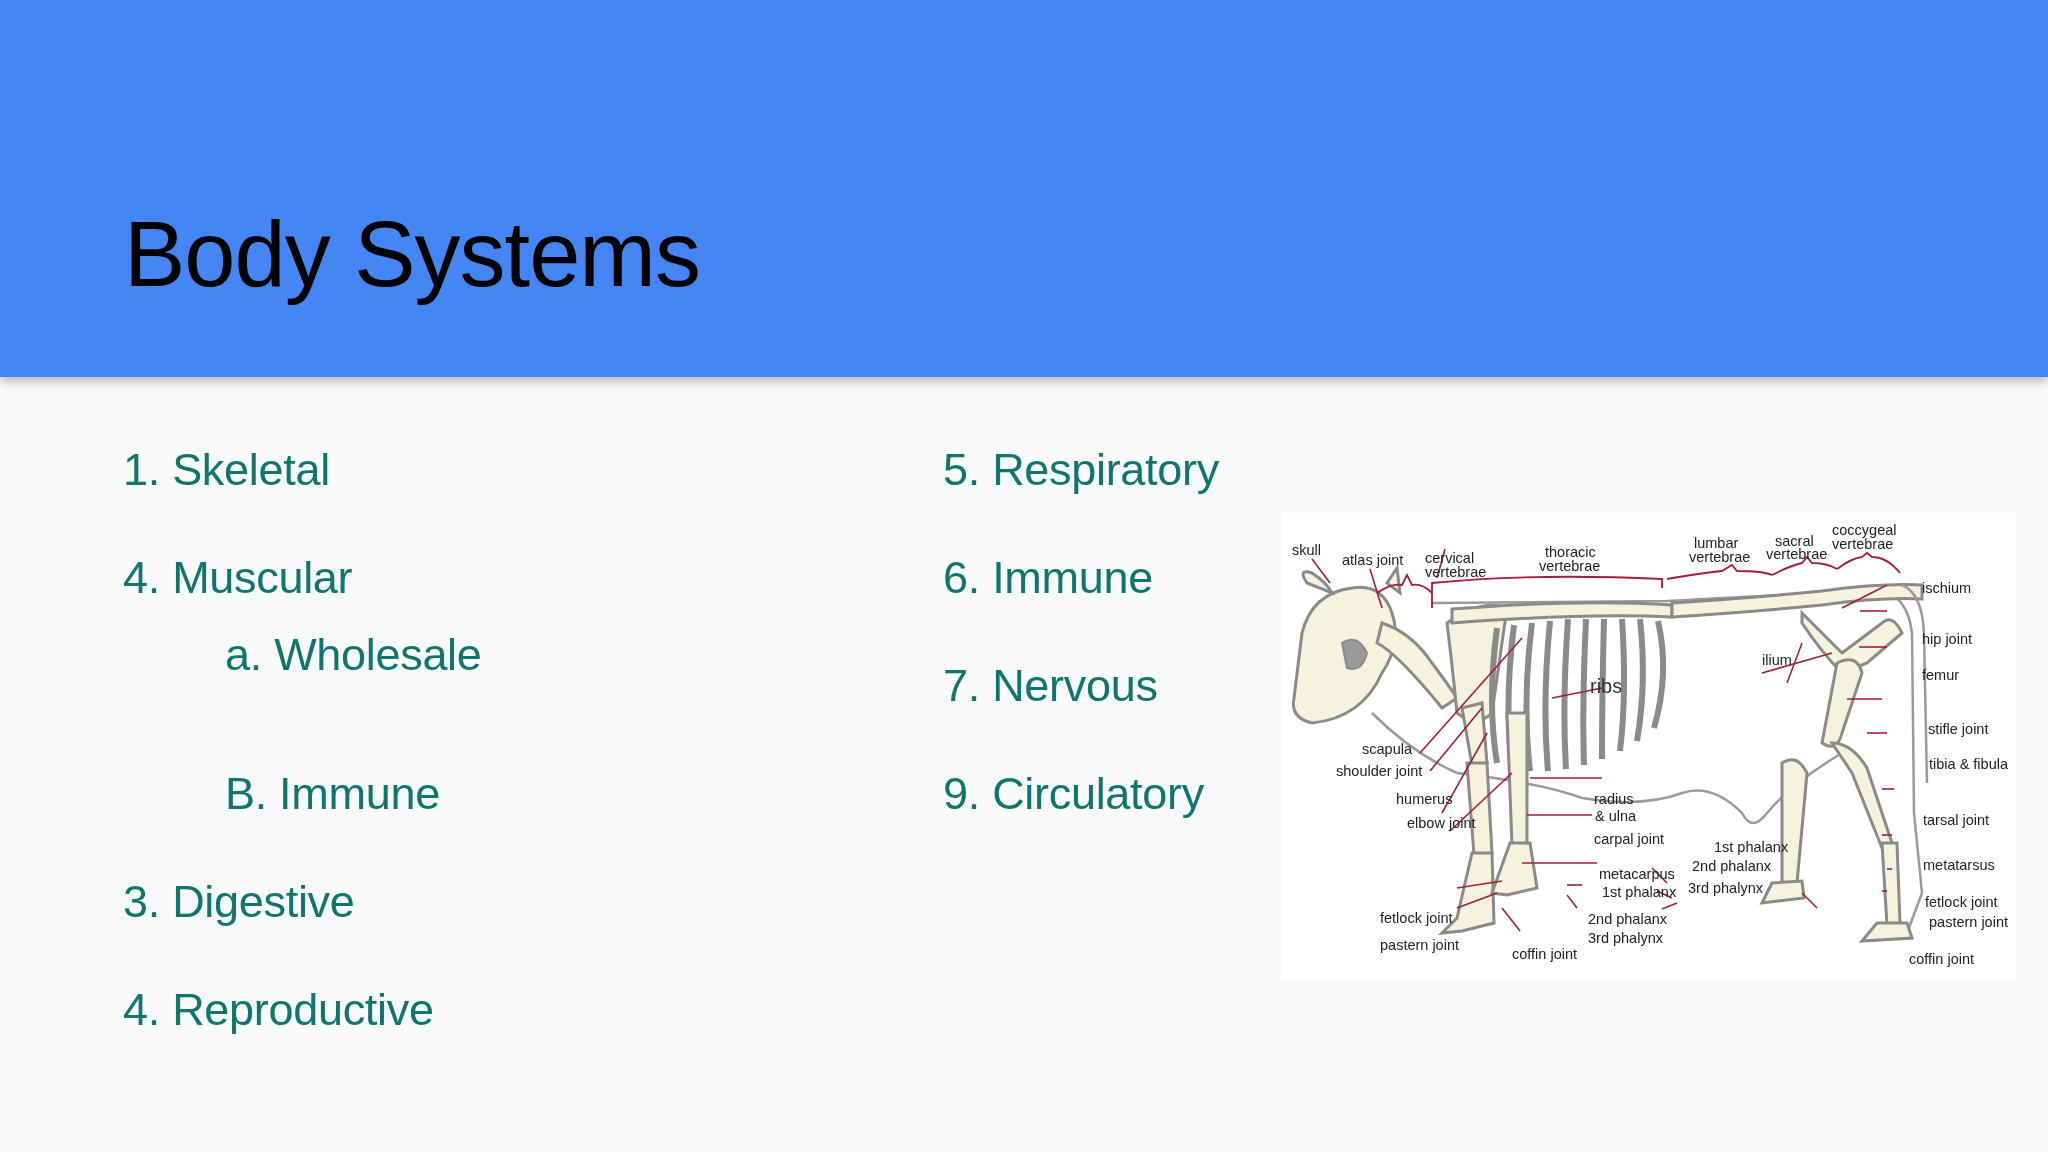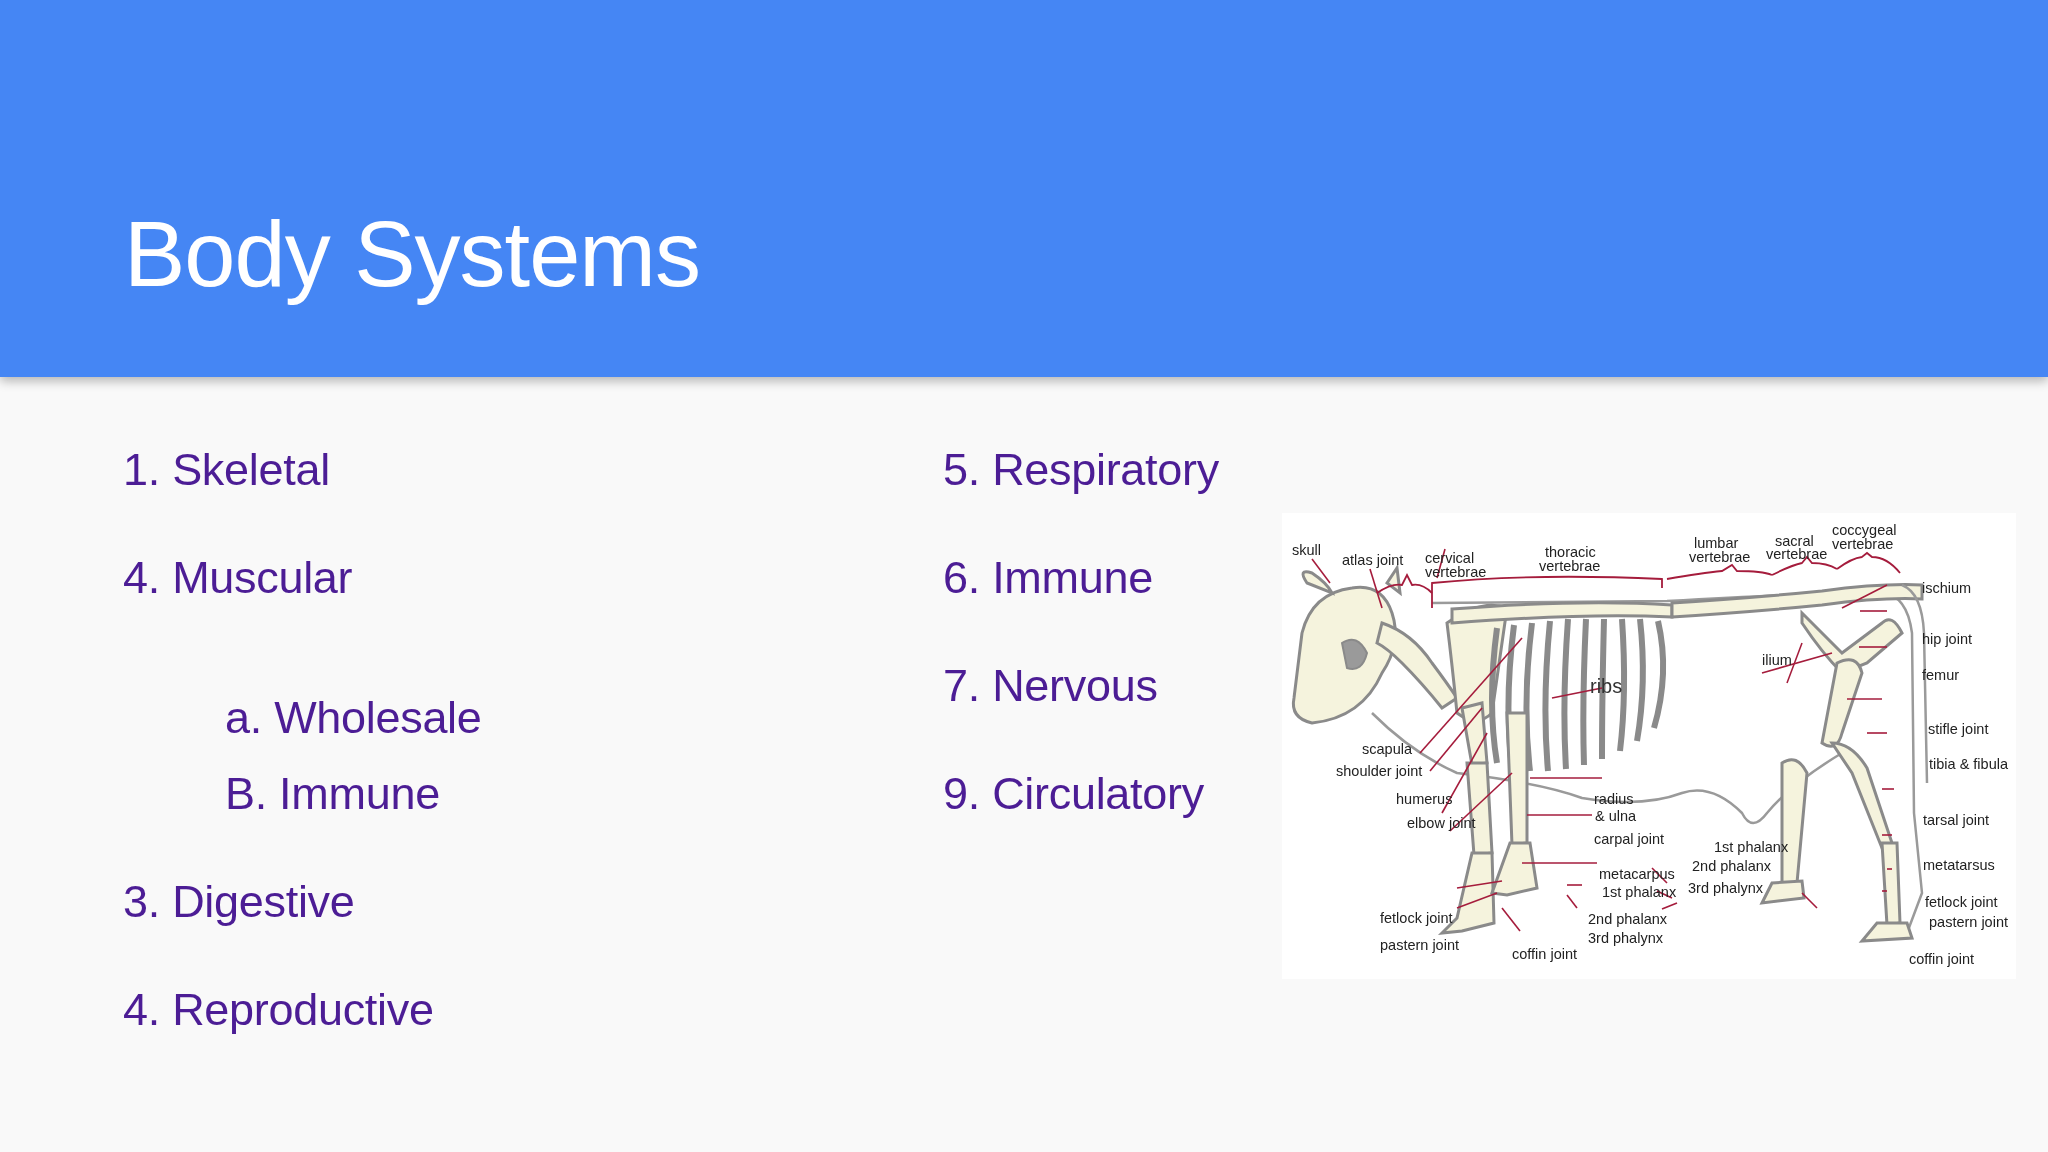--- a/index.html
+++ b/index.html
@@ -9,27 +9,27 @@
     font-family:"Liberation Sans", "DejaVu Sans", sans-serif;
   }
   .header {
     position:absolute; left:0; top:0; width:2048px; height:377px;
     background:#4586f4;
     box-shadow:0 4px 10px rgba(0,0,0,0.28);
     z-index:2;
   }
   .title {
     position:absolute; left:124px; top:208px;
-    font-size:92px; color:#ffffff; letter-spacing:-1px; line-height:1;
+    font-size:92px; color:#000000; letter-spacing:-1px; line-height:1;
     white-space:nowrap;
   }
   .list { position:absolute; margin:0; padding:0; list-style:none; }
   .list li {
     position:absolute; white-space:nowrap;
-    font-size:45px; color:#4c1d95; line-height:1; letter-spacing:-0.3px;
+    font-size:45px; color:#0f766e; line-height:1; letter-spacing:-0.3px;
   }
   .col-left { left:123px; top:0; }
   .col-right { left:943px; top:0; }
   .figure {
     position:absolute; left:1282px; top:513px; width:734px; height:466px;
     background:#ffffff;
   }
   .figure svg { display:block; }
   .lbl { font-family:"Liberation Sans", sans-serif; font-size:14.5px; fill:#222; }
   .lbl-big { font-size:20px; fill:#333; }
@@ -42,21 +42,21 @@
 </head>
 <body>
 
 <div class="header">
   <div class="title">Body Systems</div>
 </div>
 
 <ul class="list col-left">
   <li style="left:0; top:447px;">1. Skeletal</li>
   <li style="left:0; top:555px;">4. Muscular</li>
-  <li style="left:102px; top:695px;">a. Wholesale</li>
+  <li style="left:102px; top:632px;">a. Wholesale</li>
   <li style="left:102px; top:771px;">B. Immune</li>
   <li style="left:0; top:879px;">3. Digestive</li>
   <li style="left:0; top:987px;">4. Reproductive</li>
 </ul>
 
 <ul class="list col-right">
   <li style="left:0; top:447px;">5. Respiratory</li>
   <li style="left:0; top:555px;text-align:center;">6. Immune</li>
   <li style="left:0; top:663px;">7. Nervous</li>
   <li style="left:0; top:771px;">9. Circulatory</li>

